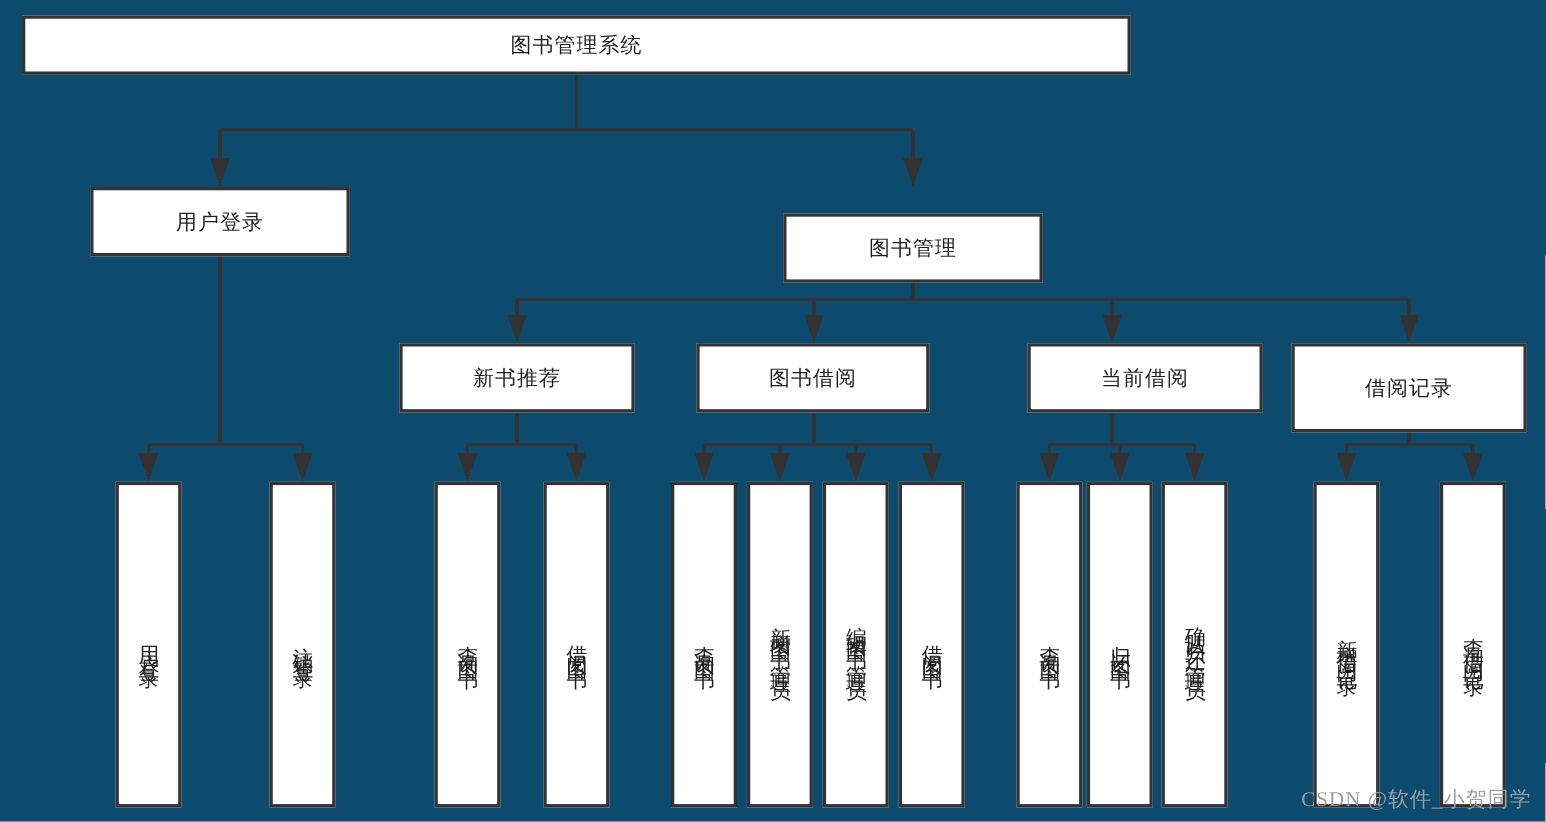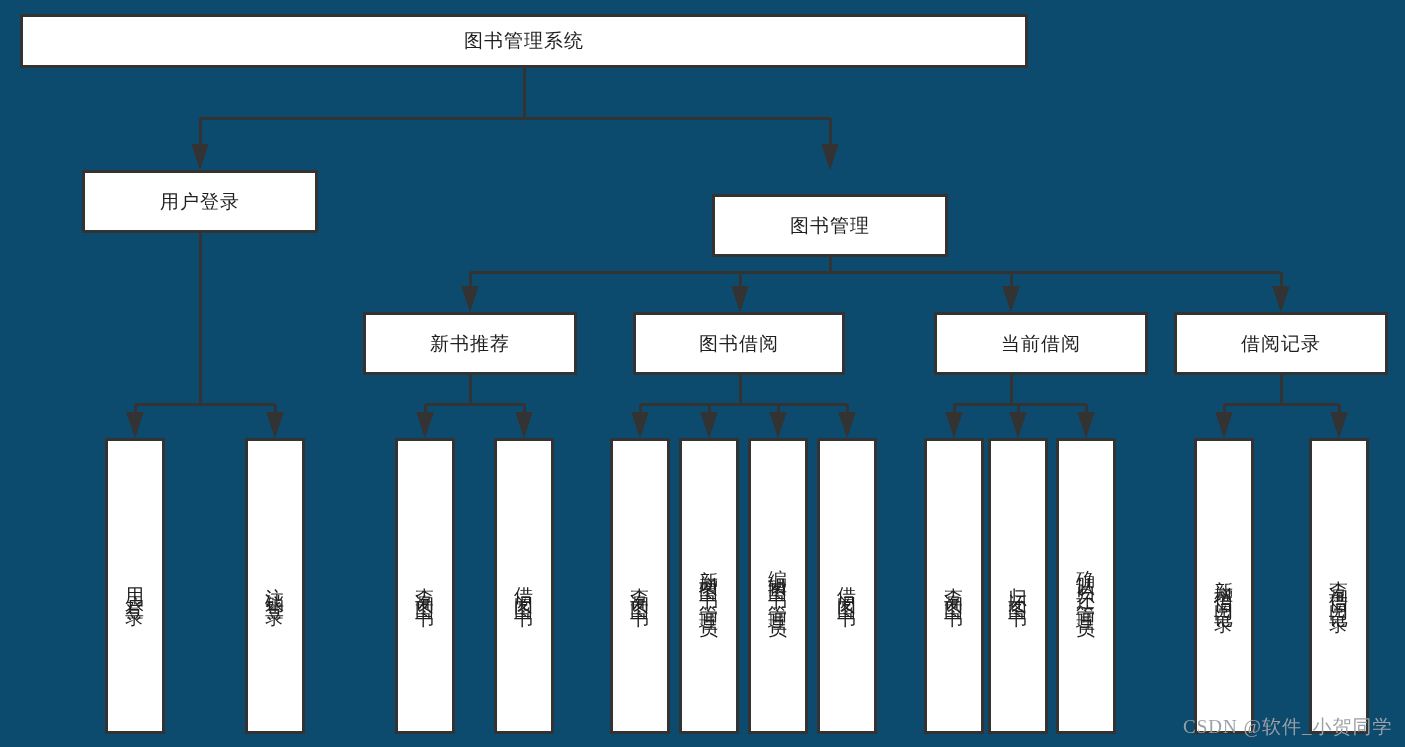--- a/index.html
+++ b/index.html
@@ -123,21 +123,21 @@
 
   <div class="node hbox" style="left:363px; top:312px; width:214px; height:63px;">
     <span>新书推荐</span>
   </div>
   <div class="node hbox" style="left:633px; top:312px; width:212px; height:63px;">
     <span>图书借阅</span>
   </div>
   <div class="node hbox" style="left:904px; top:312px; width:214px; height:63px;margin-left:30px;">
     <span>当前借阅</span>
   </div>
-  <div class="node hbox" style="left:1174px; top:312px; width:214px; height:63px;">
+  <div class="node hbox" style="left:1174px; top:312px; width:214px; height:81px;">
     <span>借阅记录</span>
   </div>
 
   <div class="node vbox" style="left:105px;">
     <span class="vtext">用户登录</span>
   </div>
   <div class="node vbox" style="left:245px;">
     <span class="vtext">注销登录</span>
   </div>
 

